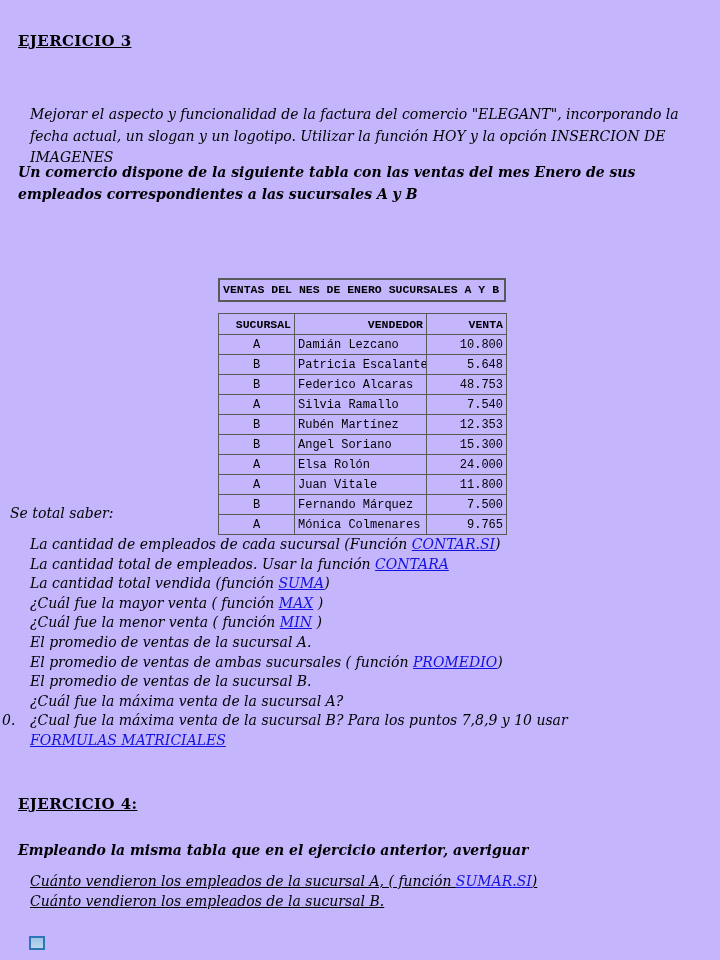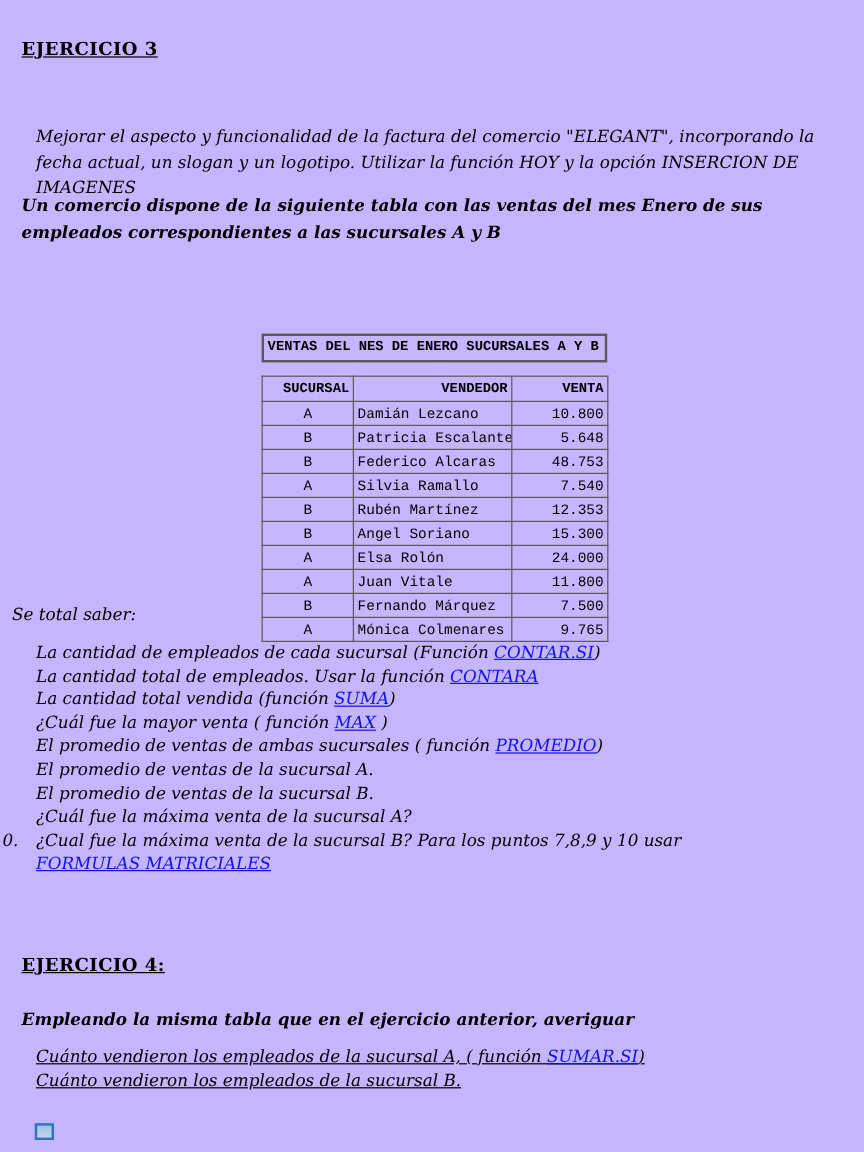--- a/index.html
+++ b/index.html
@@ -153,22 +153,23 @@
     </table>
   </div>
 
   <p class="para" id="p-saber">Se total saber:</p>
 
   <div class="qlist" id="list-ej3">
     <div class="li"><span>La cantidad de empleados de cada sucursal (Función </span><a class="doclink">CONTAR.SI</a><span>)</span></div>
     <div class="li"><span>La cantidad total de empleados. Usar la función </span><a class="doclink">CONTARA</a><span></span></div>
     <div class="li"><span>La cantidad total vendida (función </span><a class="doclink">SUMA</a><span>)</span></div>
     <div class="li"><span>¿Cuál fue la mayor venta ( función </span><a class="doclink">MAX</a><span> )</span></div>
+    <div class="li"><span>¿Cuál fue la menor venta ( función </span><a class="doclink">MIN</a><span> )</span></div>
+    <div class="li"><span>El promedio de ventas de la sucursal A.</span></div>
     <div class="li"><span>El promedio de ventas de ambas sucursales ( función  </span><a class="doclink">PROMEDIO</a><span>)</span></div>
-    <div class="li"><span>El promedio de ventas de la sucursal A.</span></div>
     <div class="li"><span>El promedio de ventas de la sucursal B.</span></div>
     <div class="li"><span>¿Cuál fue la máxima venta de la sucursal A?</span></div>
     <div class="li"><span class="marker">0.</span><span>¿Cual fue la máxima venta de la sucursal B? Para los puntos 7,8,9 y 10 usar </span><a class="doclink">FORMULAS MATRICIALES</a></div>
   </div>
 
   <div class="heading" id="ej4-title">EJERCICIO 4:</div>
 
   <p class="para" id="p-ej4-intro">Empleando la misma tabla que en el ejercicio anterior, averiguar</p>
 
   <div class="qlist" id="list-ej4">

